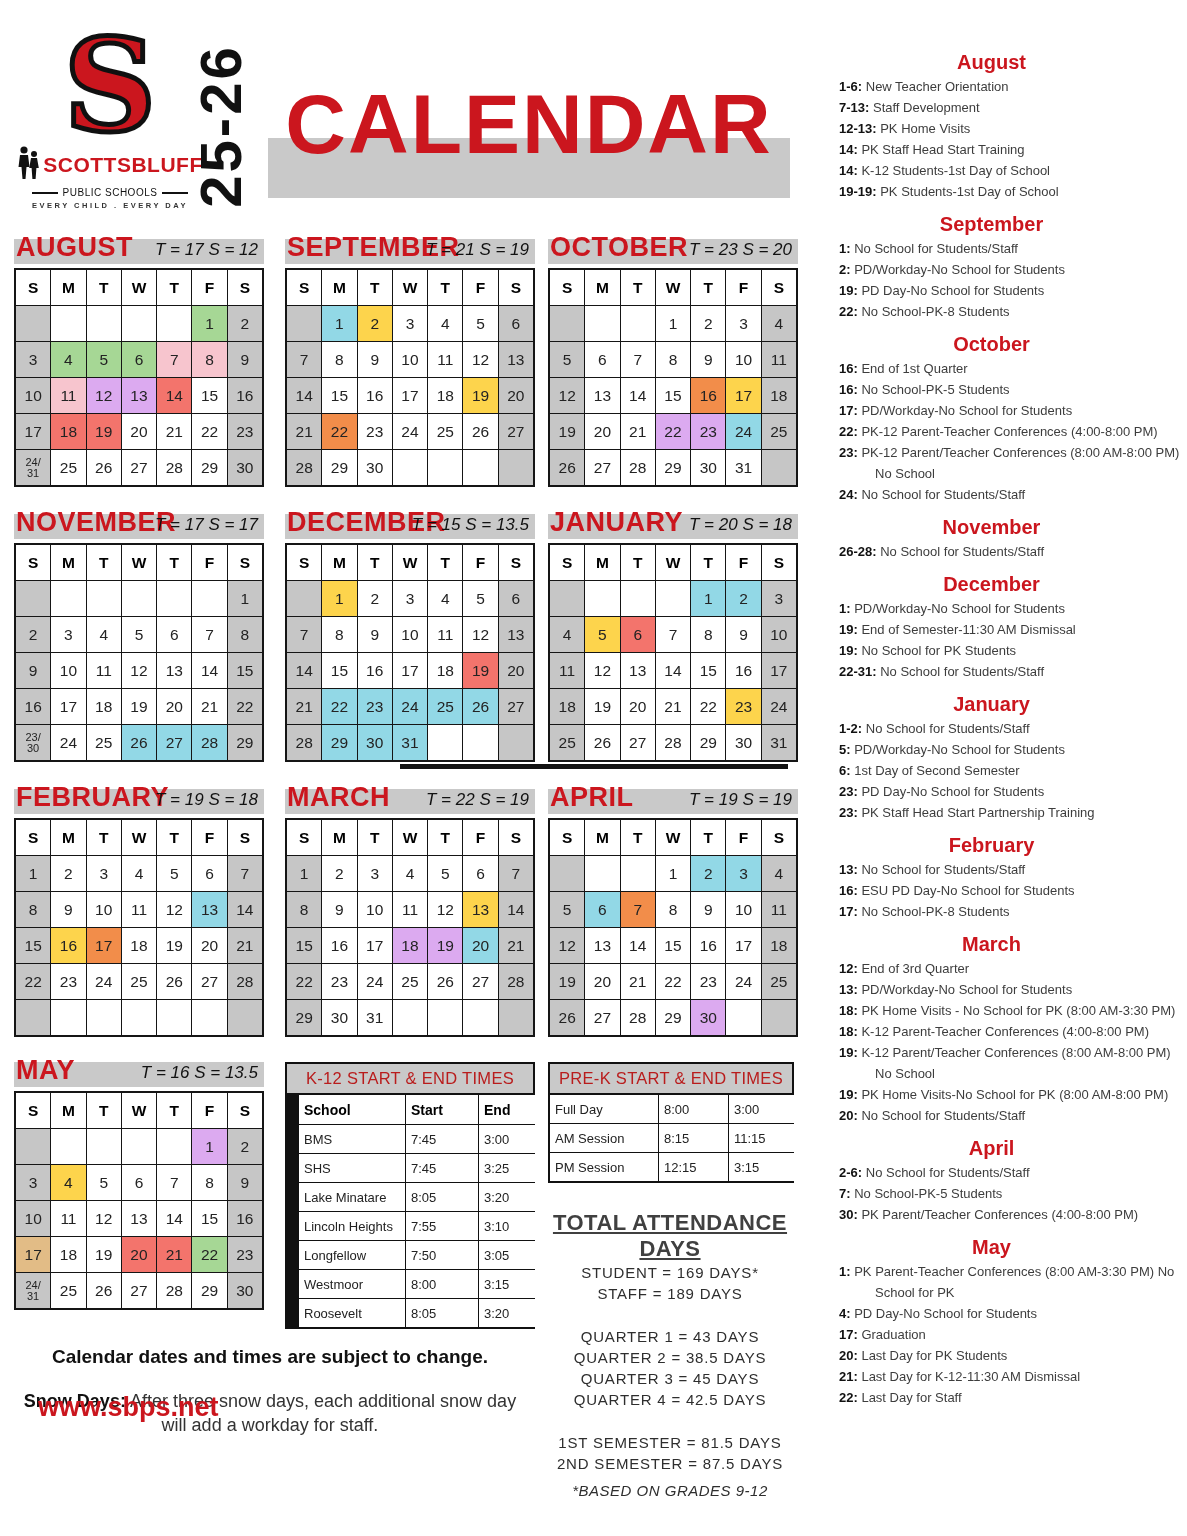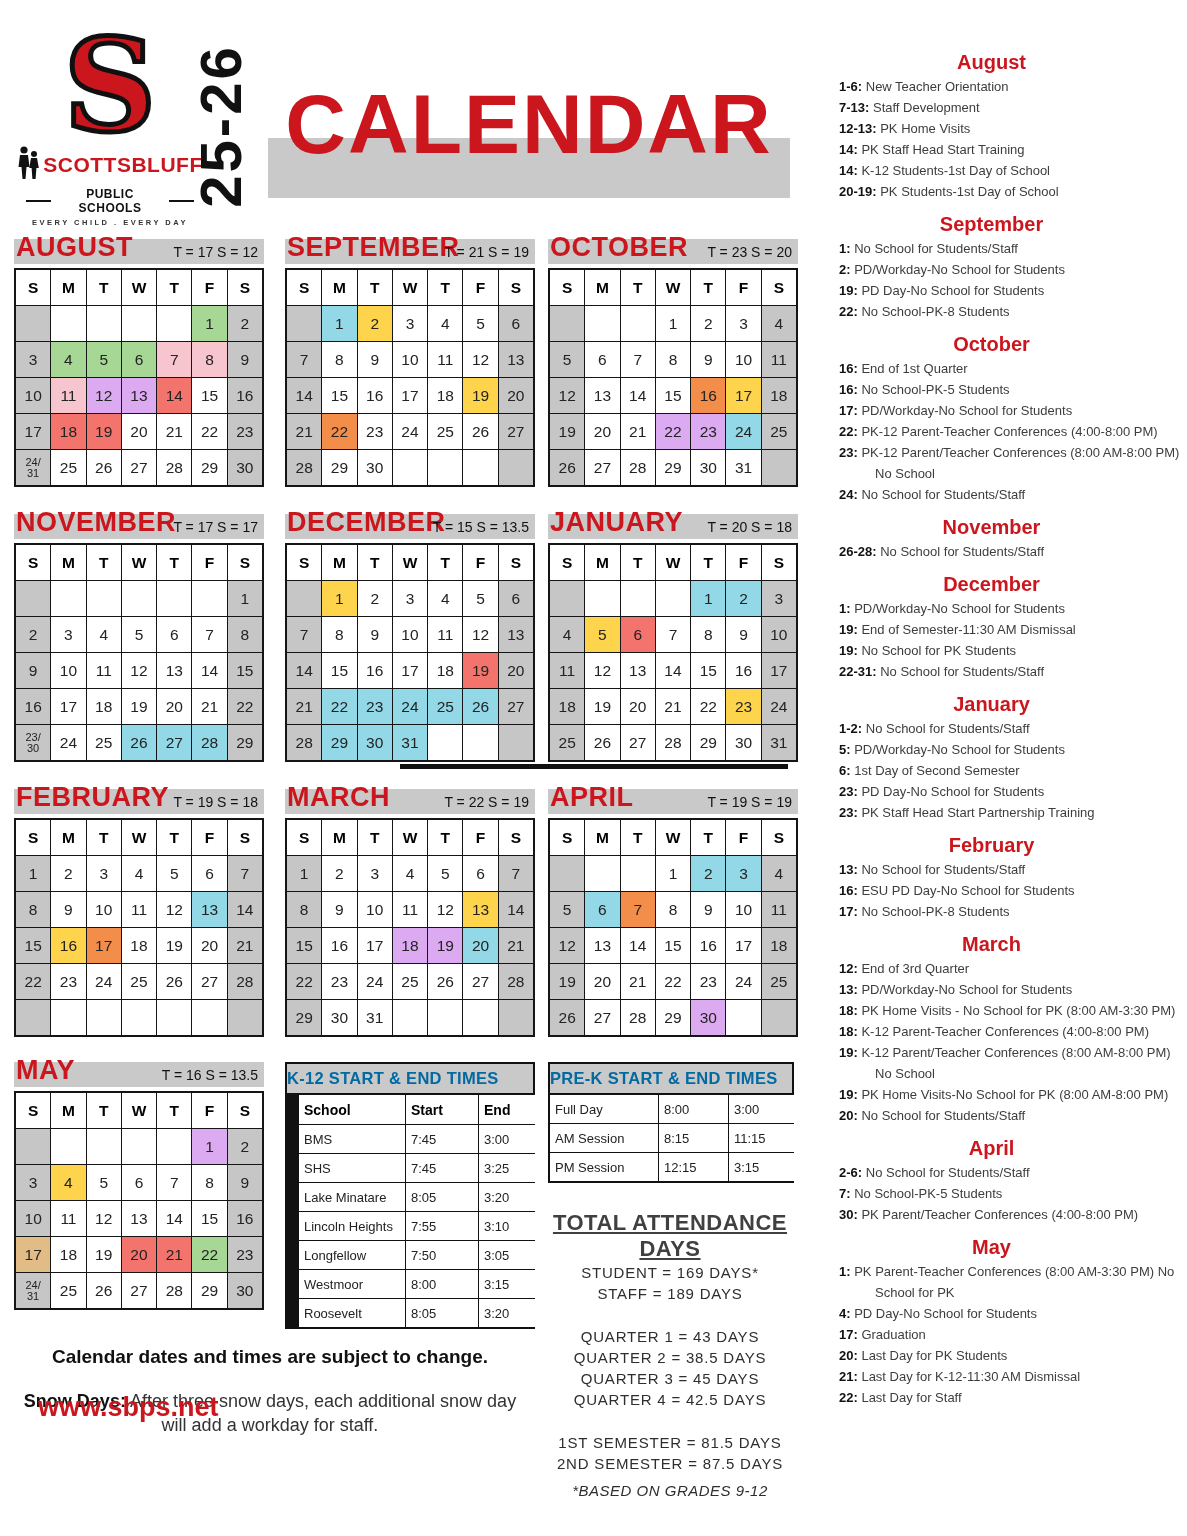--- a/index.html
+++ b/index.html
@@ -8,37 +8,37 @@
   .page{position:relative;width:1187px;height:1536px;background:#fff;overflow:hidden;}
 
   
   .logo{position:absolute;left:26px;top:26px;width:168px;text-align:center;}
   .logo-s{font-family:"DejaVu Serif",serif;font-size:128px;line-height:118px;font-weight:900;
           color:var(--red);-webkit-text-stroke:5px #101010;}
   .logo-name-row{display:flex;align-items:center;justify-content:center;gap:4px;margin-top:2px;}
   .logo-name{font-size:21px;font-weight:800;color:var(--red);letter-spacing:.5px;white-space:nowrap;}
   .logo-sub{display:flex;align-items:center;gap:5px;justify-content:center;margin-top:3px;}
   .logo-sub .rule{width:26px;height:2px;background:#111;}
-  .logo-sub span{font-size:12px;font-weight:700;color:#111;letter-spacing:.5px;}
+  .logo-sub span{font-size:10px;font-weight:400;color:#111;letter-spacing:.5px;}
   .logo-tag{font-size:7.5px;font-weight:700;color:#333;letter-spacing:2.5px;margin-top:3px;}
   .year{position:absolute;left:118px;top:95px;width:200px;height:62px;text-align:center;
         transform:rotate(-90deg);font-size:58px;font-weight:900;color:#111;letter-spacing:3px;}
   .pre-title{position:absolute;left:495px;top:38px;width:292px;text-align:center;
              font-size:42px;font-weight:900;color:#111;letter-spacing:2px;white-space:nowrap;}
   .gray-band{position:absolute;left:268px;top:138px;width:522px;height:60px;background:var(--bar);}
   .main-title{position:absolute;left:268px;top:70px;width:522px;text-align:center;
               font-size:84px;font-weight:900;color:var(--red);letter-spacing:2px;line-height:108px;}
 
   
   .month{position:absolute;width:250px;}
   .m-head{position:relative;height:36px;margin-bottom:4px;}
   .m-bar{position:absolute;left:0;right:0;bottom:0;height:25px;background:var(--bar);}
   .m-name{position:absolute;left:2px;bottom:1px;z-index:1;font-size:27px;font-weight:800;
           color:var(--red);letter-spacing:.5px;}
-  .m-ts{position:absolute;right:6px;bottom:4px;z-index:1;font-size:14px;color:#111;}
+  .m-ts{position:absolute;right:6px;bottom:4px;z-index:1;font-size:17px;color:#111;font-style:italic;}
   .m-grid{display:grid;grid-template-columns:repeat(7,1fr);grid-auto-rows:35px;gap:1px;
           border:2px solid #151515;background:#151515;}
   .m-cell{background:#fff;display:flex;align-items:center;justify-content:center;
           font-size:15.5px;color:#232323;}
   .m-cell.hdr{font-weight:700;color:#000;background:#fff;}
   .m-cell.small{font-size:11px;line-height:11px;white-space:pre-line;text-align:center;}
   .c-k{background:var(--wk);} .c-g{background:var(--green);} .c-p{background:var(--pink);}
   .c-v{background:var(--purple);} .c-r{background:var(--salmon);} .c-c{background:var(--cyan);}
   .c-y{background:var(--yellow);} .c-o{background:var(--orange);} .c-t{background:var(--tan);}
 
@@ -49,22 +49,22 @@
   .ev-h{text-align:center;color:var(--red);font-weight:800;font-size:20px;line-height:24px;
         margin:10px 0 2px;}
   .ev-h:first-child{margin-top:0;}
   .ev-i{font-size:13px;line-height:21px;color:#3d3d3d;padding-left:36px;text-indent:-36px;margin-left:40px;}
   .ev-d{font-weight:700;color:#111;}
 
   
   .times{position:absolute;}
   #k12{left:285px;top:1062px;width:250px;}
   #prek{left:548px;top:1062px;width:246px;}
-  .tbl-title{border:2px solid #111;background:var(--bar);text-align:left;font-weight:700;
-             font-size:16.5px;color:#0369a1;padding:5px 0;letter-spacing:.3px;white-space:nowrap;}
+  .tbl-title{border:2px solid #111;background:var(--bar);text-align:center;font-weight:400;
+             font-size:16.5px;color:#b91c1c;padding:5px 0;letter-spacing:.3px;white-space:nowrap;}
   .tbl{display:grid;gap:1px;background:#111;border:2px solid #111;border-top:none;}
   #k12 .tbl{grid-template-columns:106px 72px 68px;padding-left:12px;}
   #prek .tbl{grid-template-columns:108px 69px 65px;}
   .t-cell{background:#fff;font-size:13px;color:#222;padding:7px 5px 6px;}
   .t-cell.h{font-weight:700;font-size:14px;color:#000;}
 
   
   #att{position:absolute;left:545px;top:1210px;width:250px;text-align:center;color:#2e2e2e;}
   .att-title{font-weight:800;font-size:22px;color:#404040;text-decoration:underline;
              letter-spacing:.5px;margin-bottom:0;}
@@ -627,21 +627,21 @@
 
   <div class="divider"></div>
 
   <div id="events">
       <div class="ev-h">August</div>
       <div class="ev-i"><span class="ev-d">1-6:</span> New Teacher Orientation</div>
       <div class="ev-i"><span class="ev-d">7-13:</span> Staff Development</div>
       <div class="ev-i"><span class="ev-d">12-13:</span> PK Home Visits</div>
       <div class="ev-i"><span class="ev-d">14:</span> PK Staff Head Start Training</div>
       <div class="ev-i"><span class="ev-d">14:</span> K-12 Students-1st Day of School</div>
-      <div class="ev-i"><span class="ev-d">20-19:</span> PK Students-1st Day of School</div>
+      <div class="ev-i"><span class="ev-d">19-19:</span> PK Students-1st Day of School</div>
       <div class="ev-h">September</div>
       <div class="ev-i"><span class="ev-d">1:</span> No School for Students/Staff</div>
       <div class="ev-i"><span class="ev-d">2:</span> PD/Workday-No School for Students</div>
       <div class="ev-i"><span class="ev-d">19:</span> PD Day-No School for Students</div>
       <div class="ev-i"><span class="ev-d">22:</span> No School-PK-8 Students</div>
       <div class="ev-h">October</div>
       <div class="ev-i"><span class="ev-d">16:</span> End of 1st Quarter</div>
       <div class="ev-i"><span class="ev-d">16:</span> No School-PK-5 Students</div>
       <div class="ev-i"><span class="ev-d">17:</span> PD/Workday-No School for Students</div>
       <div class="ev-i"><span class="ev-d">22:</span> PK-12 Parent-Teacher Conferences (4:00-8:00 PM)</div>

